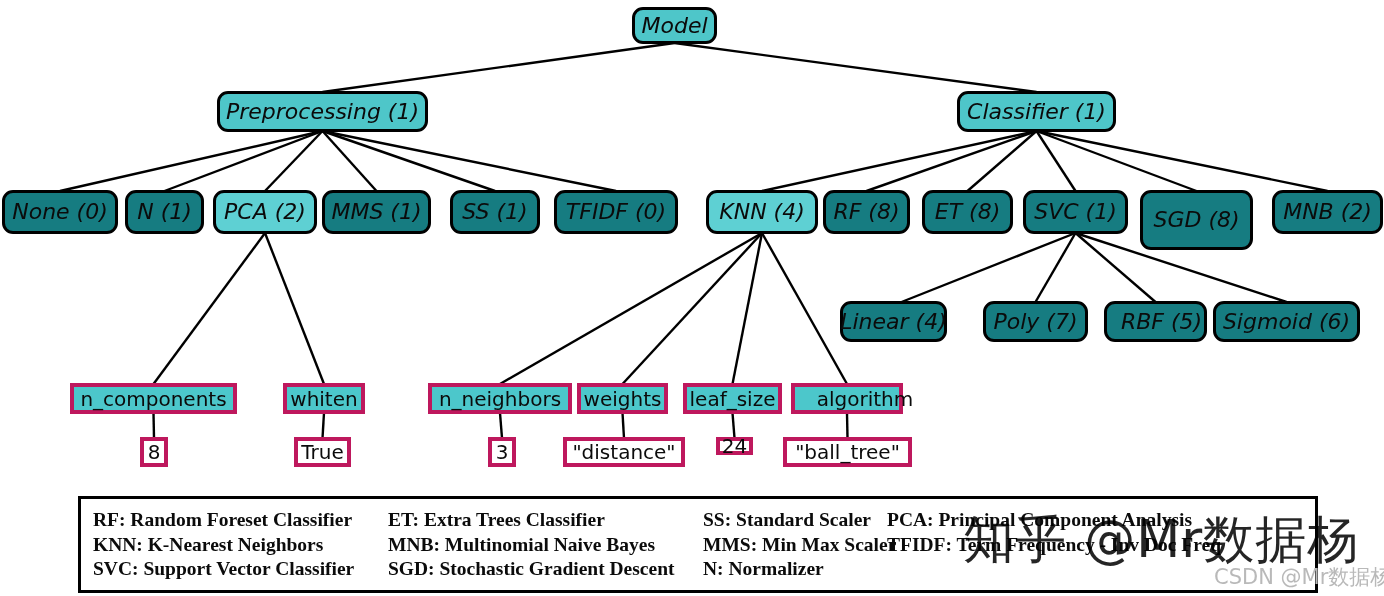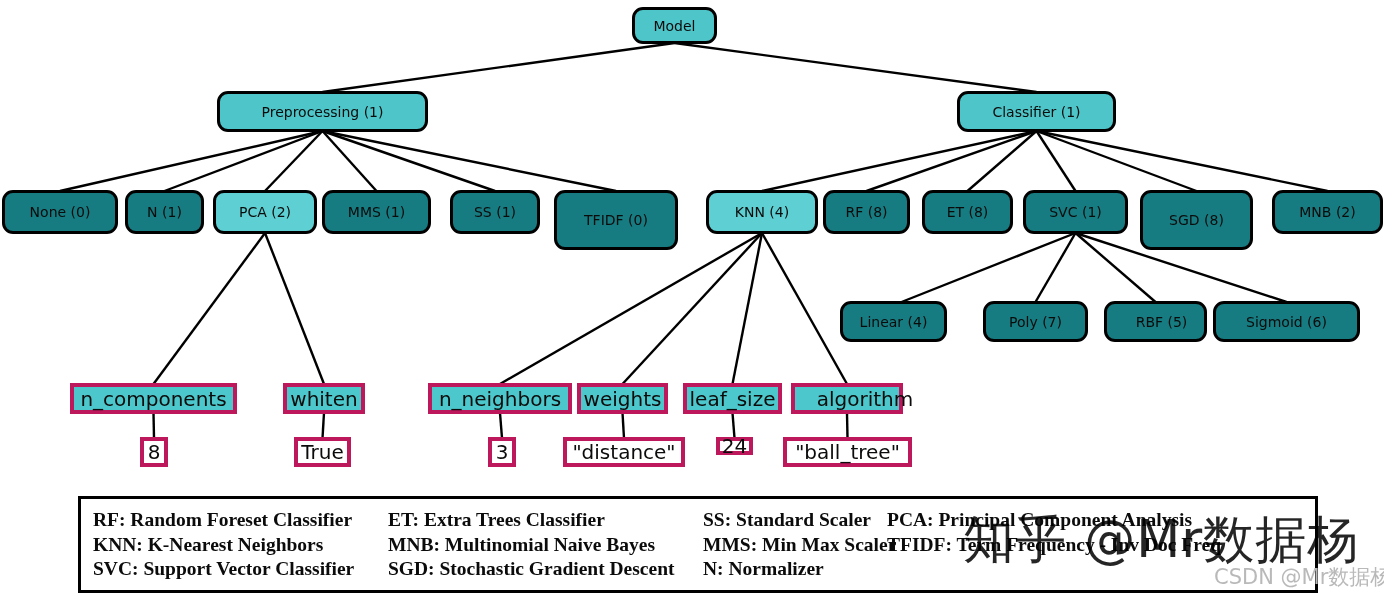--- a/index.html
+++ b/index.html
@@ -24,21 +24,22 @@
     display: flex;
     align-items: center;
     justify-content: center;
     white-space: nowrap;
     color: #0b0b0b;
     line-height: 1;
   }
   .rounded {
     border: 3px solid #000000;
     border-radius: 11px;
-    font-size: 14px;
+    font-size: 22px;
+    font-style: italic;
   }
   .square {
     border: 4px solid #be185d;
     border-radius: 0;
     font-size: 20px;
   }
   .kind-light   { background: var(--node-light, #4ec6c9); }
   .kind-lighter { background: var(--node-lighter, #5ed0d3); }
   .kind-dark    { background: var(--node-dark, #167c81); }
   .kind-param   { background: var(--param-fill, #4cc7cb); }
@@ -125,21 +126,21 @@
     </svg>
   <div id="nodes">
       <div class="node rounded kind-light" style="left: 632px; top: 7px; width: 85px; height: 37px;">Model</div>
       <div class="node rounded kind-light" style="left: 217px; top: 91px; width: 211px; height: 41px;">Preprocessing (1)</div>
       <div class="node rounded kind-light" style="left: 957px; top: 91px; width: 159px; height: 41px;">Classifier (1)</div>
       <div class="node rounded kind-dark" style="left: 2px; top: 190px; width: 116px; height: 44px;">None (0)</div>
       <div class="node rounded kind-dark" style="left: 125px; top: 190px; width: 79px; height: 44px;">N (1)</div>
       <div class="node rounded kind-lighter" style="left: 213px; top: 190px; width: 104px; height: 44px;">PCA (2)</div>
       <div class="node rounded kind-dark" style="left: 322px; top: 190px; width: 109px; height: 44px;">MMS (1)</div>
       <div class="node rounded kind-dark" style="left: 450px; top: 190px; width: 90px; height: 44px;">SS (1)</div>
-      <div class="node rounded kind-dark" style="left: 554px; top: 190px; width: 124px; height: 60px;">TFIDF (0)</div>
+      <div class="node rounded kind-dark" style="left: 554px; top: 190px; width: 124px; height: 44px;">TFIDF (0)</div>
       <div class="node rounded kind-lighter" style="left: 706px; top: 190px; width: 112px; height: 44px;">KNN (4)</div>
       <div class="node rounded kind-dark" style="left: 823px; top: 190px; width: 87px; height: 44px;">RF (8)</div>
       <div class="node rounded kind-dark" style="left: 922px; top: 190px; width: 91px; height: 44px;">ET (8)</div>
       <div class="node rounded kind-dark" style="left: 1023px; top: 190px; width: 105px; height: 44px;">SVC (1)</div>
       <div class="node rounded kind-dark" style="left: 1140px; top: 190px; width: 113px; height: 60px;">SGD (8)</div>
       <div class="node rounded kind-dark" style="left: 1272px; top: 190px; width: 111px; height: 44px;">MNB (2)</div>
       <div class="node rounded kind-dark" style="left: 840px; top: 301px; width: 107px; height: 41px;">Linear (4)</div>
       <div class="node rounded kind-dark" style="left: 983px; top: 301px; width: 105px; height: 41px;">Poly (7)</div>
       <div class="node rounded kind-dark" style="left: 1104px; top: 301px; width: 103px; height: 41px; padding-left: 12px;">RBF (5)</div>
       <div class="node rounded kind-dark" style="left: 1213px; top: 301px; width: 147px; height: 41px;">Sigmoid (6)</div>

